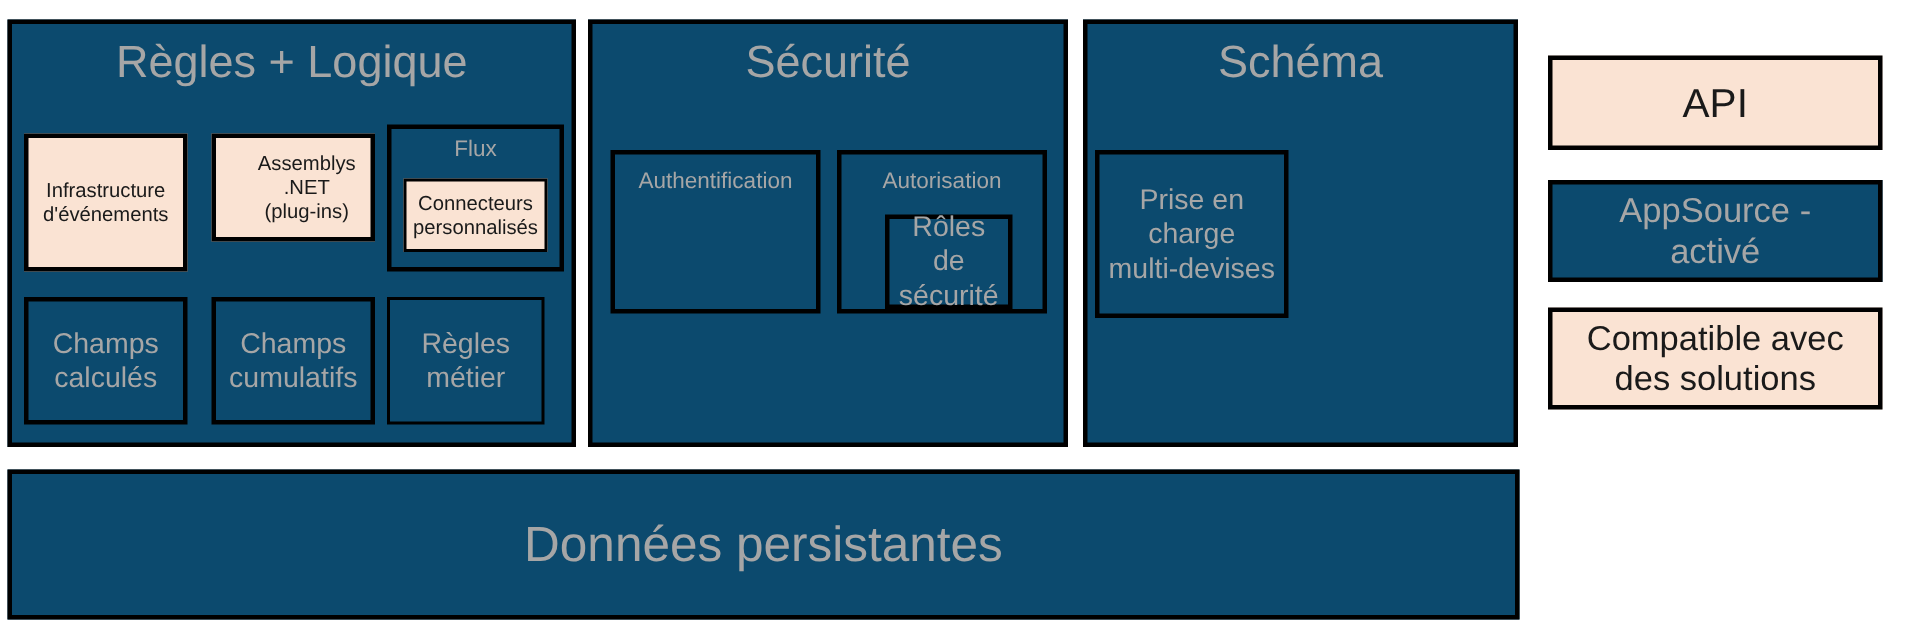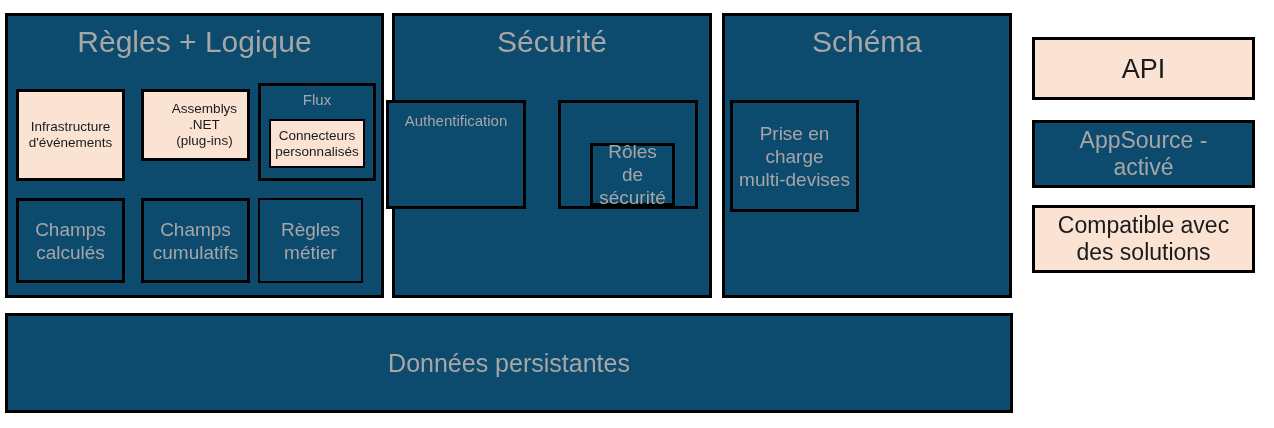--- a/index.html
+++ b/index.html
@@ -74,21 +74,21 @@
   .lbl-big {
     font-size: 27px;
     line-height: 30px;
     color: #1a1a1a;
   }
   .lbl-mid {
     font-size: 19px;
     line-height: 23px;
   }
   .lbl-huge {
-    font-size: 25px;
+    font-size: 33px;
     line-height: 36px;
     color: #A6A6A6;
   }
   .wrap-txt { white-space: pre-line; }
 </style>
 </head>
 <body>
 
 <div class="stage">
 
@@ -126,25 +126,26 @@
 
   <div class="box bd-thin" style="left:258px; top:198px; width:105px; height:85px;">
     <span class="lbl lbl-grey wrap-txt lbl-mid">Règles
 métier</span>
   </div>
 
   <div class="box bd-thick" style="left:392px; top:13px; width:320px; height:285px;">
   </div>
   <div class="grp-title" style="left:392px; top:25px; width:320px;">Sécurité</div>
 
-  <div class="box bd-thick" style="left:386px; top:100px; width:140px; height:109px; display:block;">
+  <div class="box bd-thick" style="left:407px; top:100px; width:140px; height:109px; display:block;">
     <span class="lbl-sub" style="top:9px;">Authentification</span>
   </div>
 
   <div class="box bd-thick" style="left:558px; top:100px; width:140px; height:109px; display:block;">
+    <span class="lbl-sub" style="top:9px;">Autorisation</span>
     <div class="box bd-thick" style="left:29px; top:40px; width:85px; height:63px;">
       <span class="lbl lbl-grey wrap-txt lbl-mid">Rôles de
 sécurité</span>
     </div>
   </div>
 
   <div class="box bd-thick" style="left:722px; top:13px; width:290px; height:285px;">
   </div>
   <div class="grp-title" style="left:722px; top:25px; width:290px;">Schéma</div>
 

